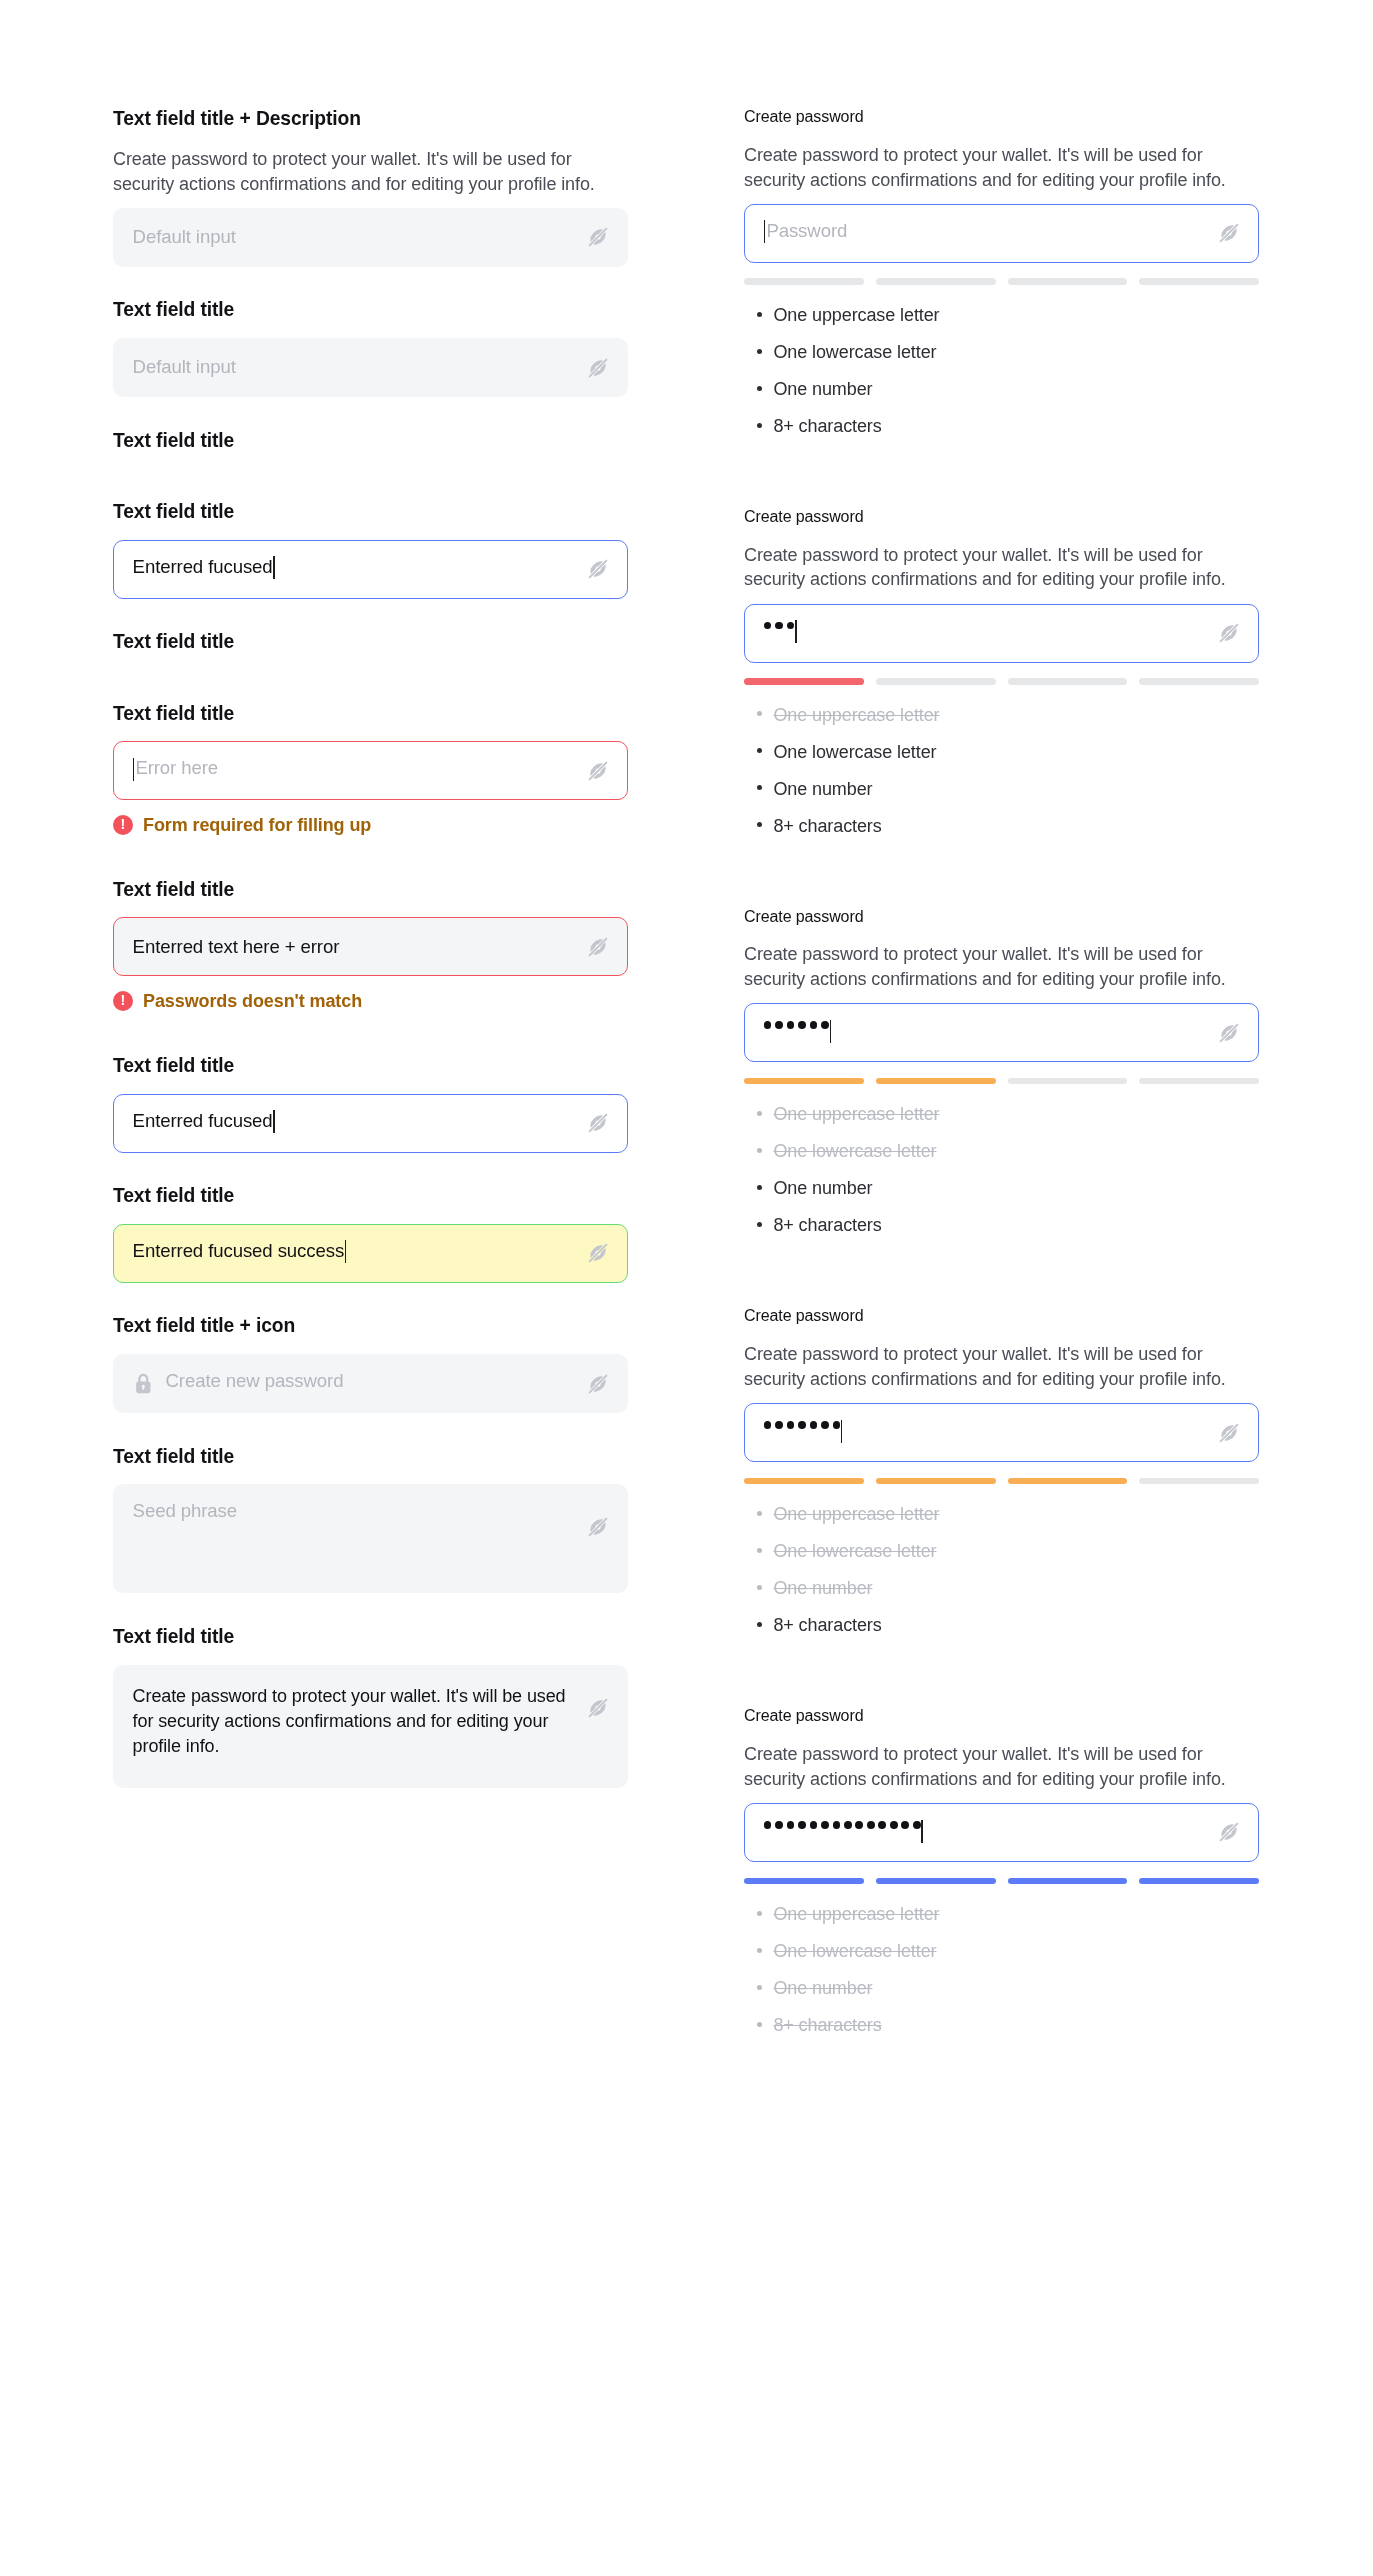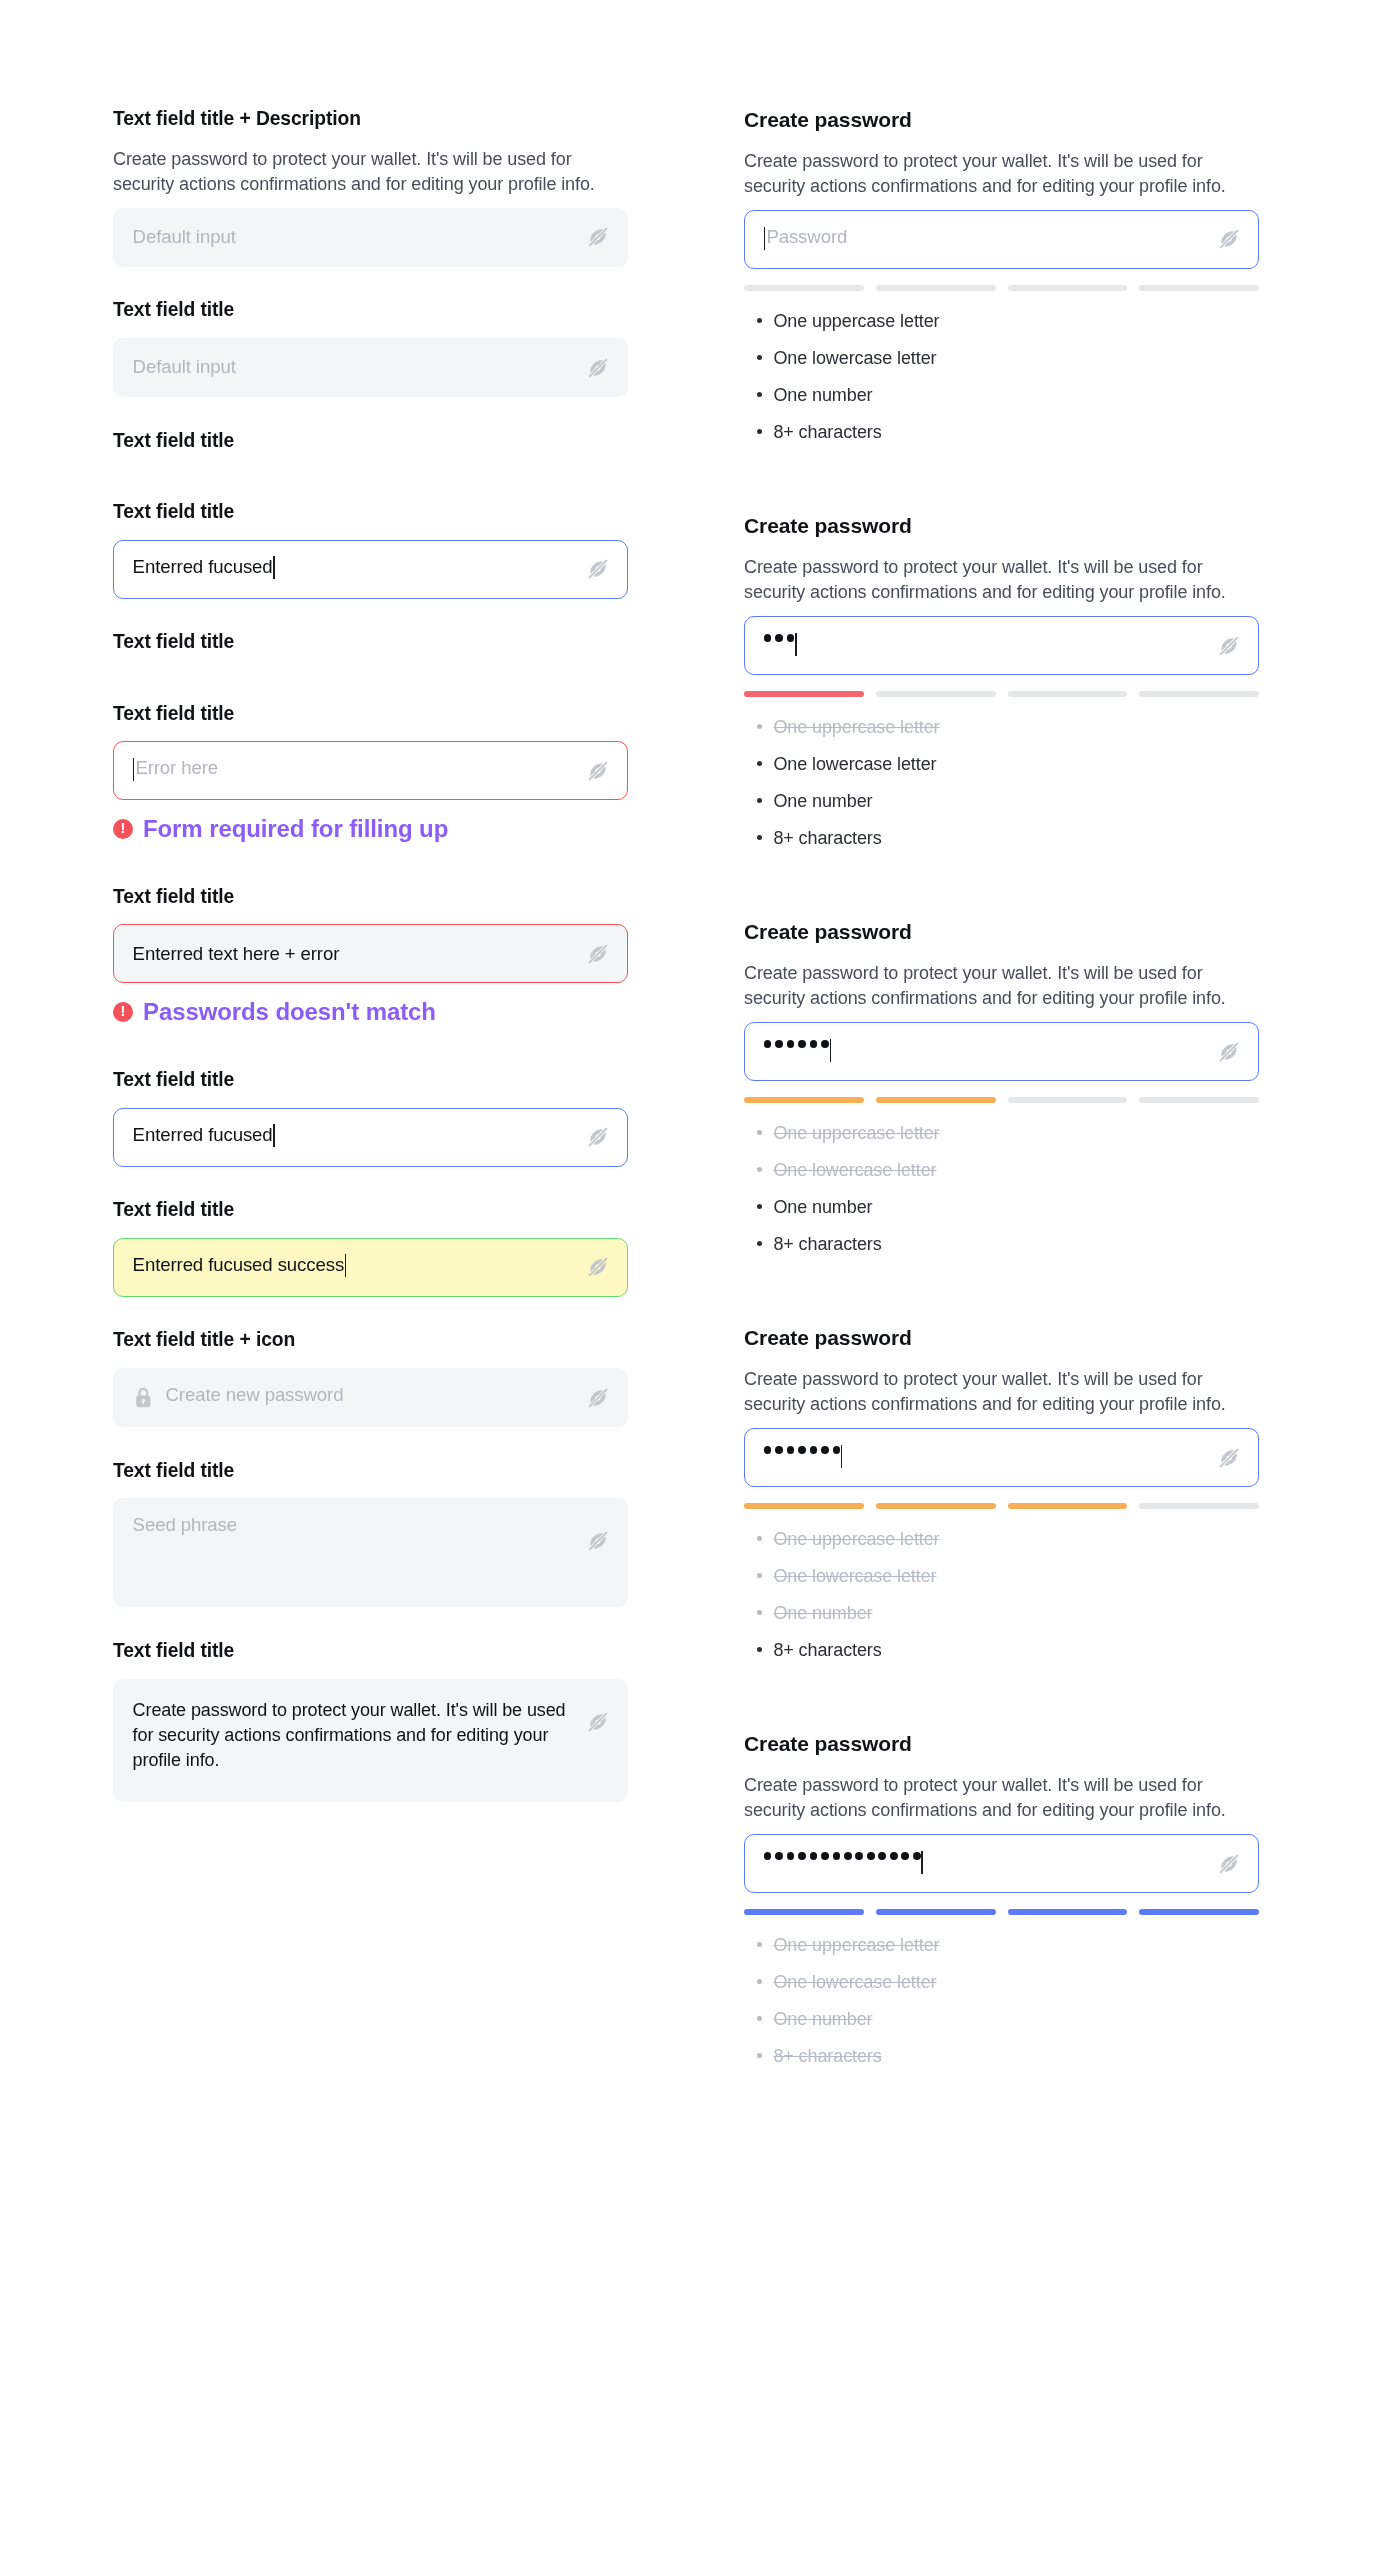--- a/index.html
+++ b/index.html
@@ -29,22 +29,22 @@
 
   
   .field-title {
     font-size: 19.3px;
     font-weight: 700;
     color: #111215;
     letter-spacing: -0.1px;
     line-height: 1.25;
   }
   .section-title {
-    font-size: 21px;
-    font-weight: 700;
+    font-size: 16px;
+    font-weight: 400;
     color: #111215;
     letter-spacing: -0.1px;
     line-height: 1.25;
   }
   .description {
     font-size: 18px;
     font-weight: 400;
     color: #4a4d55;
     line-height: 1.38;
     letter-spacing: -0.1px;
@@ -155,23 +155,23 @@
   }
   .error-badge {
     width: 20px; height: 20px; border-radius: 50%;
     background: #f4525a;
     flex: none;
     display: flex; align-items: center; justify-content: center;
     color: #fff; font-size: 14.3px; font-weight: 700; line-height: 1;
   }
   .error-badge span { position: relative; top: -0.7px; }
   .error-text {
-    font-size: 24px;
+    font-size: 18px;
     font-weight: 700;
-    color: #8b5cf6;
+    color: #a16207;
     letter-spacing: -0.1px;
   }
 
   
   .meter {
     display: flex;
     gap: 12px;
     margin-top: 15.7px;
     width: 515px;
   }

